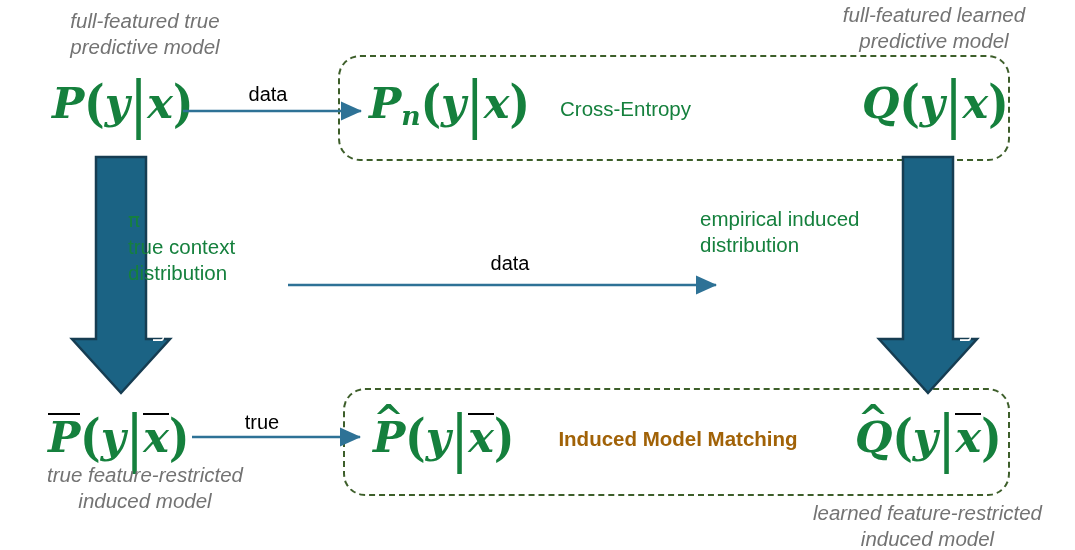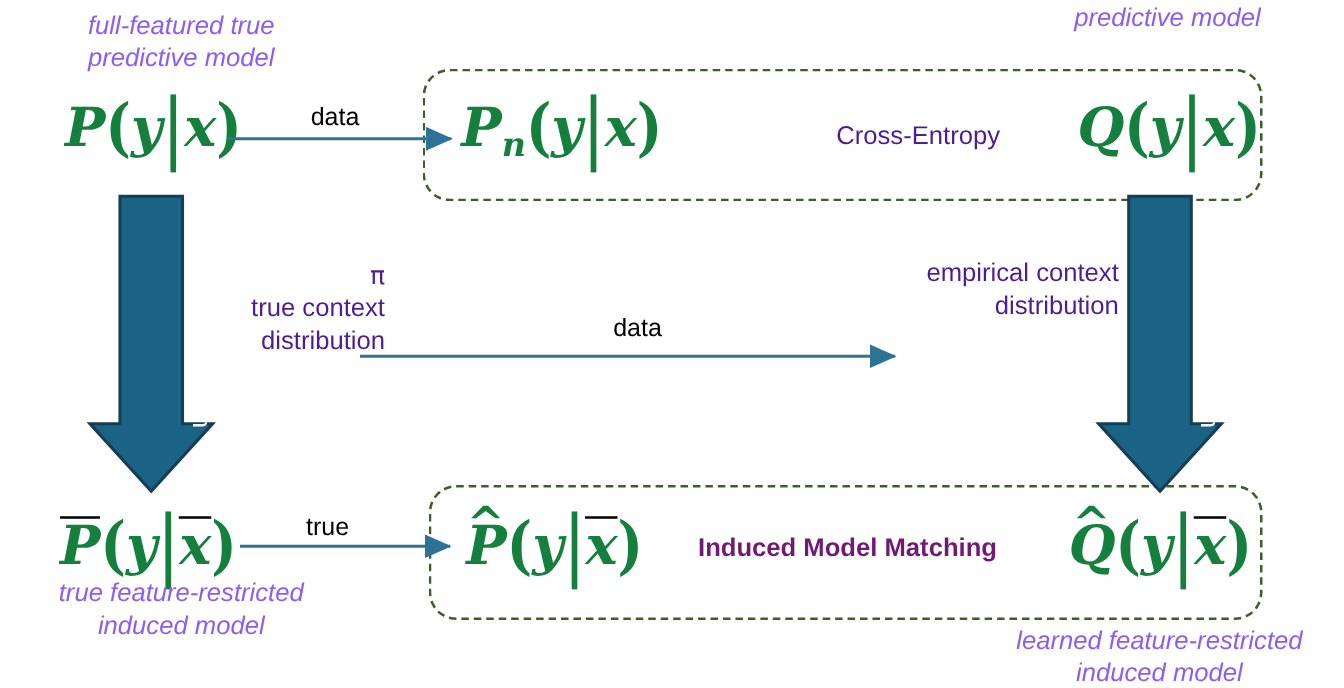--- a/index.html
+++ b/index.html
@@ -80,37 +80,37 @@
     transform-origin: center;
   }
 
   
   .italic-note {
     font-family: "Liberation Sans", sans-serif;
     font-style: italic;
     font-weight: 400;
     font-size: 20.5px;
     line-height: 1.28;
-    color: #8b5cf6;
+    color: #737373;
     text-align: center;
     white-space: nowrap;
   }
   .plain {
     font-family: "Liberation Sans", sans-serif;
     font-size: 20.5px;
     line-height: 1.28;
-    color: #4c1d95;
-    text-align: right;
+    color: #15803d;
+    text-align: left;
     white-space: nowrap;
   }
   .plain-bold {
     font-family: "Liberation Sans", sans-serif;
     font-weight: bold;
     font-size: 20.5px;
-    color: #701a75;
+    color: #a16207;
     white-space: nowrap;
   }
   .edge-label {
     font-family: Liberation Sans, sans-serif;
     font-size: 20px;
     color: #000;
     white-space: nowrap;
     text-align: center;
   }
   .greek-sans {
@@ -171,20 +171,21 @@
     <line x1="0" y1="15" x2="178" y2="15" stroke="#2e7296" stroke-width="2.4" marker-end="url(#ah-blue)"></line>
   </svg>
 
   <div class="abs math math-lg" style="left:369px; top:82px;">
     <span>P</span><span class="sub">n</span><span class="paren">(</span><span>y</span><span class="bar-sep">|</span><span>x</span><span class="paren">)</span>
   </div>
 
   <div class="abs plain" style="left:560px; top:96px; width:240px;">Cross-Entropy</div>
 
   <div class="abs italic-note" style="left:793px; top:2px; width:282px;">
+    <div>full-featured learned</div>
     <div>predictive model</div>
   </div>
 
   <div class="abs math math-lg" style="left:862px; top:82px;">
     <span>Q</span><span class="paren">(</span><span>y</span><span class="bar-sep">|</span><span>x</span><span class="paren">)</span>
   </div>
 
   <svg class="connector" style="left:70px; top:157px;" width="102" height="238" viewBox="0 0 102 238">
     <polygon points="26,0 76,0 76,182 100,182 51,236 2,182 26,182" fill="#1b6384" stroke="#163d52" stroke-width="2.5" stroke-linejoin="miter"></polygon>
   </svg>
@@ -200,21 +201,21 @@
     <div>true context</div>
     <div>distribution</div>
   </div>
 
   <div class="abs edge-label" style="left:470px; top:252px; width:80px;">data</div>
   <svg class="connector" style="left:288px; top:272px;" width="440" height="26" viewBox="0 0 440 26">
     <line x1="0" y1="13" x2="428" y2="13" stroke="#2e7296" stroke-width="2.4" marker-end="url(#ah-blue)"></line>
   </svg>
 
   <div class="abs plain" style="left:700px; top:206px; width:195px;">
-    <div>empirical context</div>
+    <div>empirical induced</div>
     <div>distribution</div>
   </div>
 
   <div class="abs math math-lg" style="left:48px; top:413px;">
     <span class="ovl">P</span><span class="paren">(</span><span>y</span><span class="bar-sep">|</span><span class="ovl">x</span><span class="paren">)</span>
   </div>
   <div class="abs italic-note" style="left:0px; top:462px; width:290px;">
     <div>true feature-restricted</div>
     <div>induced model</div>
   </div>

